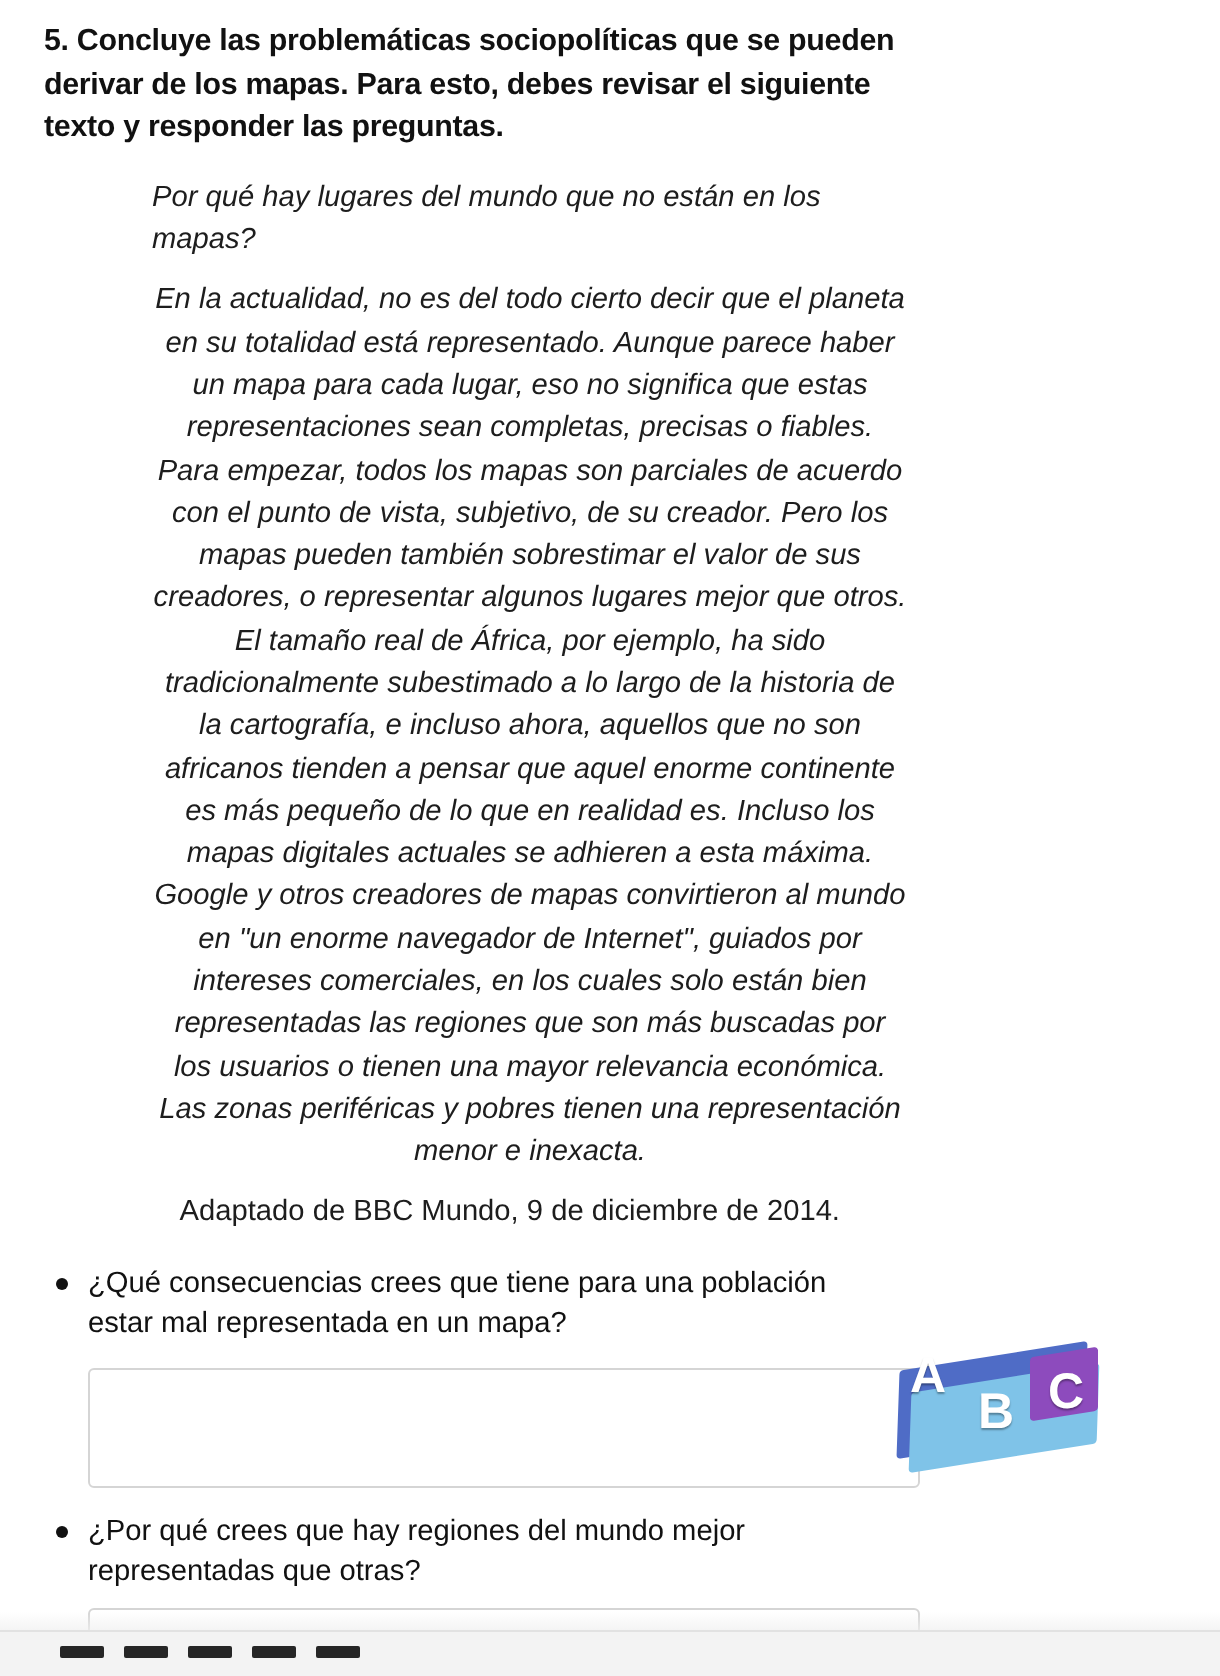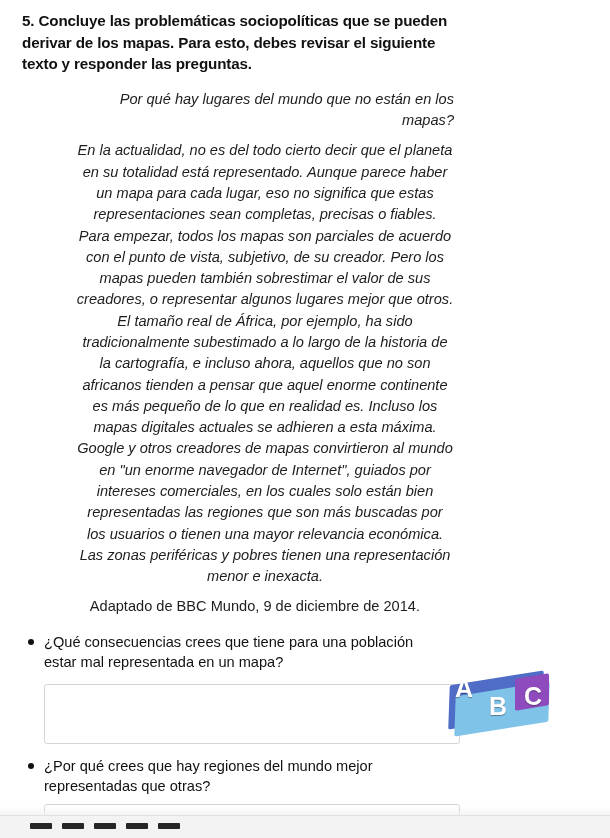--- a/index.html
+++ b/index.html
@@ -35,21 +35,20 @@
     font-style: italic;
     font-size: 14.6px;
     line-height: 1.46;
     color: #1d1d1d;
     margin: 0 0 2px 0;
     padding: 0 6px 0 54px;
   }
   .reading .q-title {
     display: block;
     margin-bottom: 9px;
-    text-align: right;
   }
   .reading p {
     margin: 0 0 0 0;
     text-align: center;
   }
   .source {
     font-size: 14.6px;
     text-align: right;
     margin: 10px 40px 0 0;
     color: #1d1d1d;

